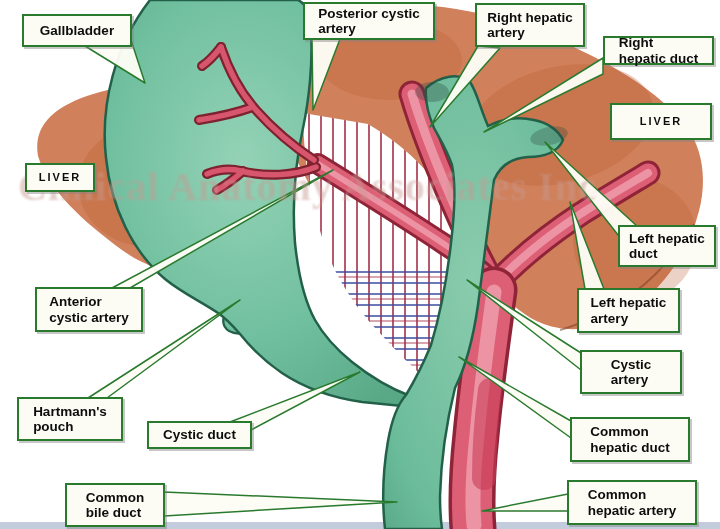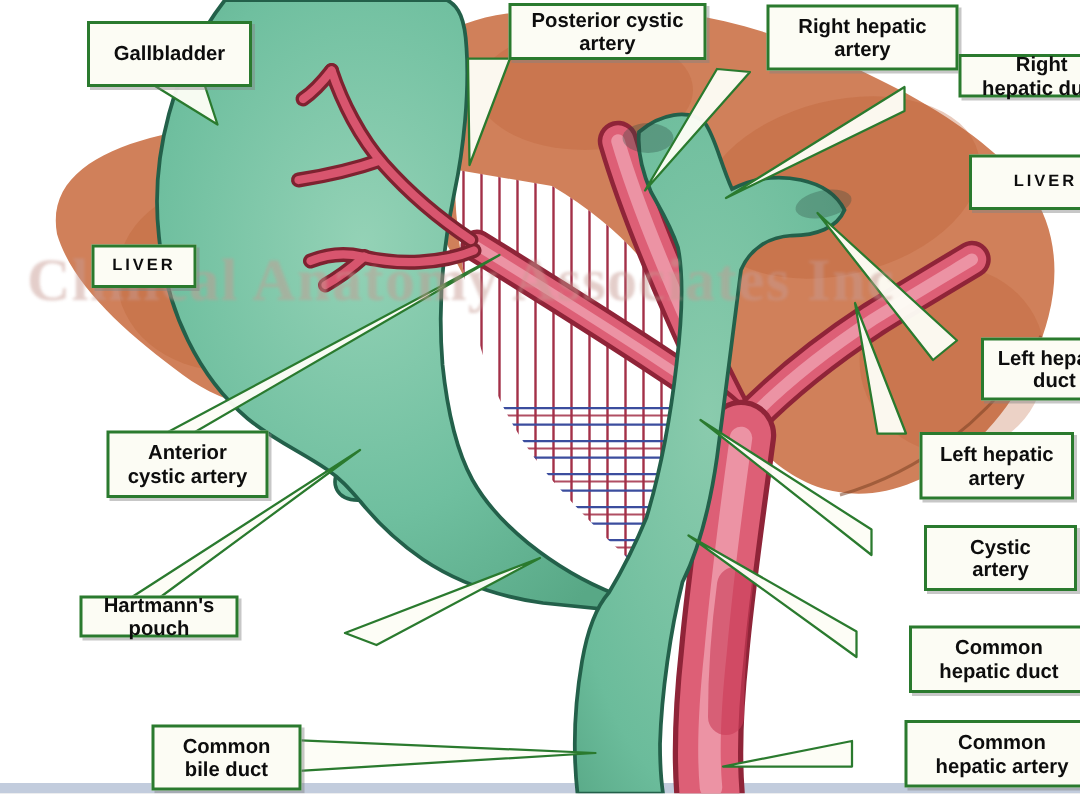--- a/index.html
+++ b/index.html
@@ -4,22 +4,22 @@
 <style>
   html,body{margin:0;padding:0;background:#e8e8e8;}
   #stage{
     position:relative;width:720px;height:529px;overflow:hidden;background:#ffffff;
     font-family:"Liberation Sans",sans-serif;
   }
   #stage svg{position:absolute;left:0;top:0;}
   .label{
     position:absolute;display:flex;align-items:center;justify-content:center;
     background:#fcfcf4;border:2px solid #2a7a2e;box-shadow:2px 2px 0 rgba(130,130,130,.45);
-    color:#0d0d0d;font-weight:bold;font-size:13.5px;line-height:1.12;text-align:center;
-    white-space:pre-line;box-sizing:border-box;padding:1px 3px;z-index:30;margin-left:36px;
+    color:#0d0d0d;font-weight:bold;font-size:13.5px;line-height:1.12;
+    white-space:pre-line;box-sizing:border-box;padding:1px 3px;z-index:30;
   }
   .label.liver{font-size:11px;letter-spacing:2px;}
   #watermark{
     position:absolute;left:18px;top:163px;width:695px;z-index:20;
     font-family:"Liberation Serif",serif;font-weight:bold;font-size:40px;
     color:#c79a92;opacity:.48;filter:blur(1.1px);letter-spacing:1px;
     white-space:nowrap;pointer-events:none;
   }
 </style>
 </head>
@@ -163,39 +163,40 @@
     <polygon points="568,494 568,511 482,511"></polygon>
     <polygon points="112,288 130,288 333,170"></polygon>
     <polygon points="88,398 107,398 240,300"></polygon>
     <polygon points="230,422 251,430 360,372"></polygon>
     <polygon points="164,492 164,516 397,502"></polygon>
   </g>
 </svg>
 
 <div id="watermark">Clinical Anatomy Associates Inc</div>
 
-<div class="label" style="left:22px;top:14px;width:110px;height:44px;">Gallbladder</div>
+<div class="label" style="left:22px;top:14px;width:110px;height:33px;">Gallbladder</div>
 <div class="label" style="left:303px;top:2px;width:132px;height:38px;">Posterior cystic
 artery</div>
-<div class="label" style="left:475px;top:3px;width:128px;height:44px;">Right hepatic
+<div class="label" style="left:475px;top:3px;width:110px;height:44px;">Right hepatic
 artery</div>
 <div class="label" style="left:603px;top:36px;width:111px;height:29px;">Right
 hepatic duct</div>
 <div class="label liver" style="left:610px;top:103px;width:102px;height:37px;">LIVER</div>
 <div class="label liver" style="left:25px;top:163px;width:70px;height:29px;">LIVER</div>
 <div class="label" style="left:618px;top:225px;width:98px;height:42px;">Left hepatic
 duct</div>
 <div class="label" style="left:577px;top:288px;width:103px;height:45px;">Left hepatic
 artery</div>
 <div class="label" style="left:35px;top:287px;width:108px;height:45px;">Anterior
 cystic artery</div>
 <div class="label" style="left:580px;top:350px;width:102px;height:44px;">Cystic
 artery</div>
-<div class="label" style="left:17px;top:397px;width:106px;height:28px;">Hartmann's
+<div class="label" style="left:17px;top:397px;width:106px;height:44px;">Hartmann's
 pouch</div>
+<div class="label" style="left:147px;top:421px;width:105px;height:28px;">Cystic duct</div>
 <div class="label" style="left:570px;top:417px;width:120px;height:45px;">Common
 hepatic duct</div>
 <div class="label" style="left:65px;top:483px;width:100px;height:44px;">Common
 bile duct</div>
 <div class="label" style="left:567px;top:480px;width:130px;height:45px;">Common
 hepatic artery</div>
 
 </div>
 
 </body></html>

